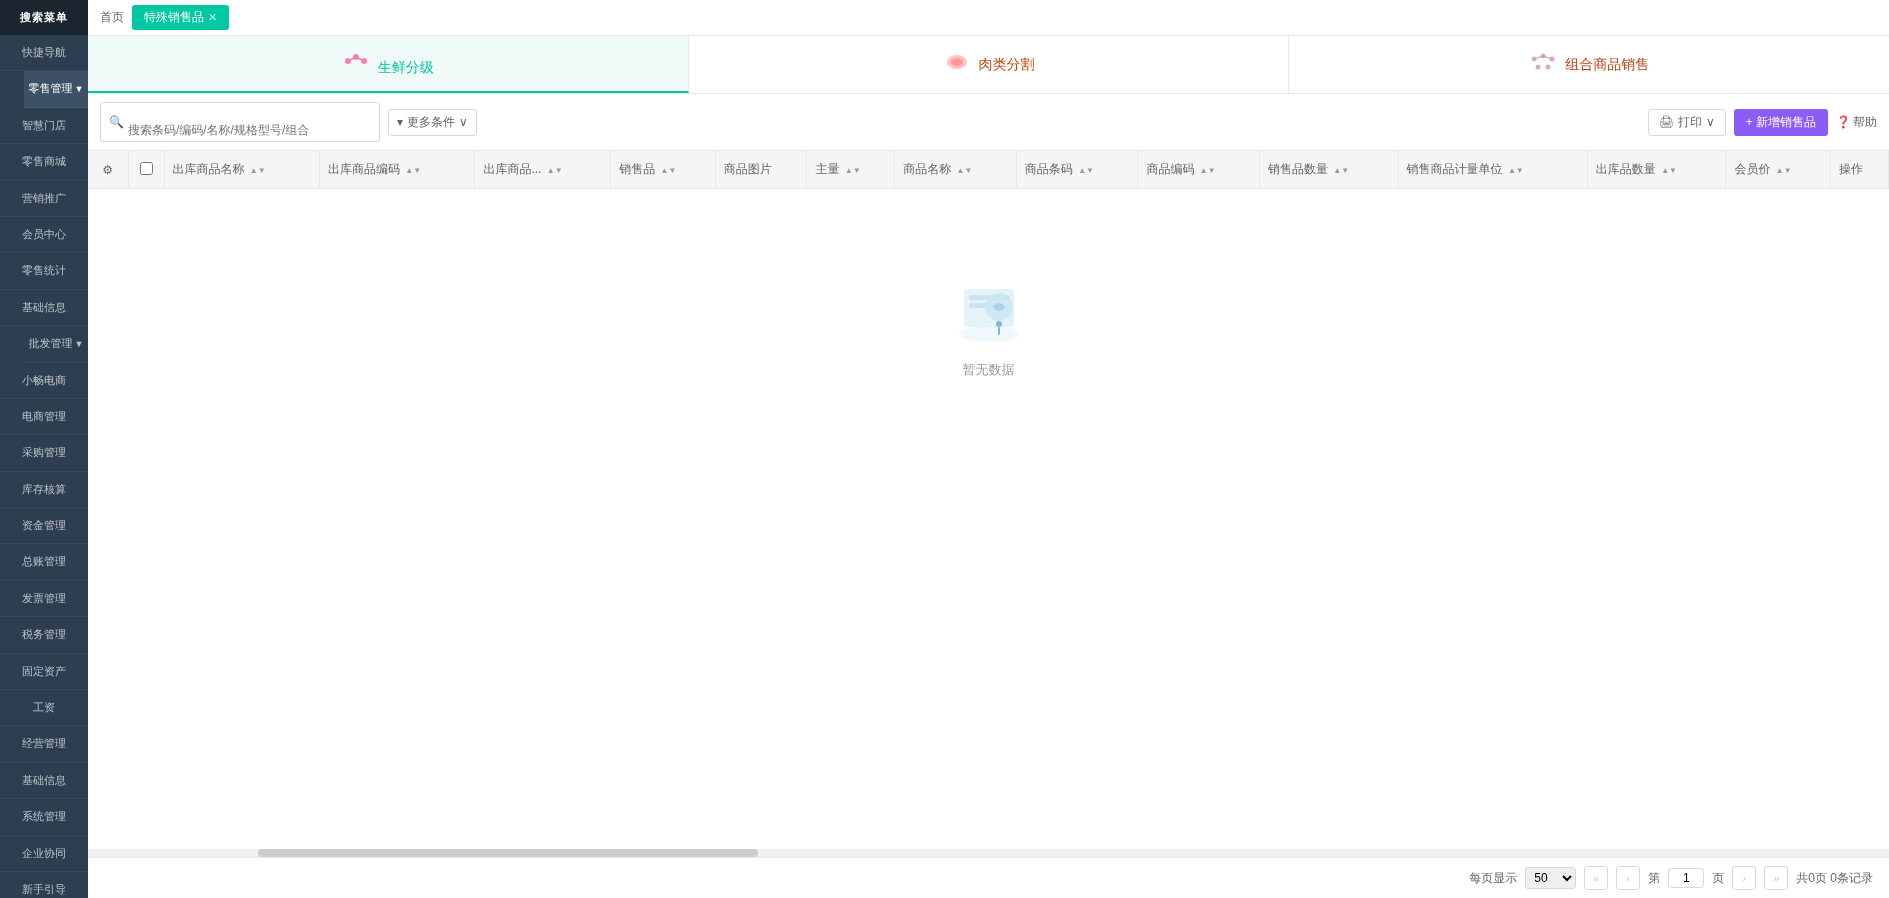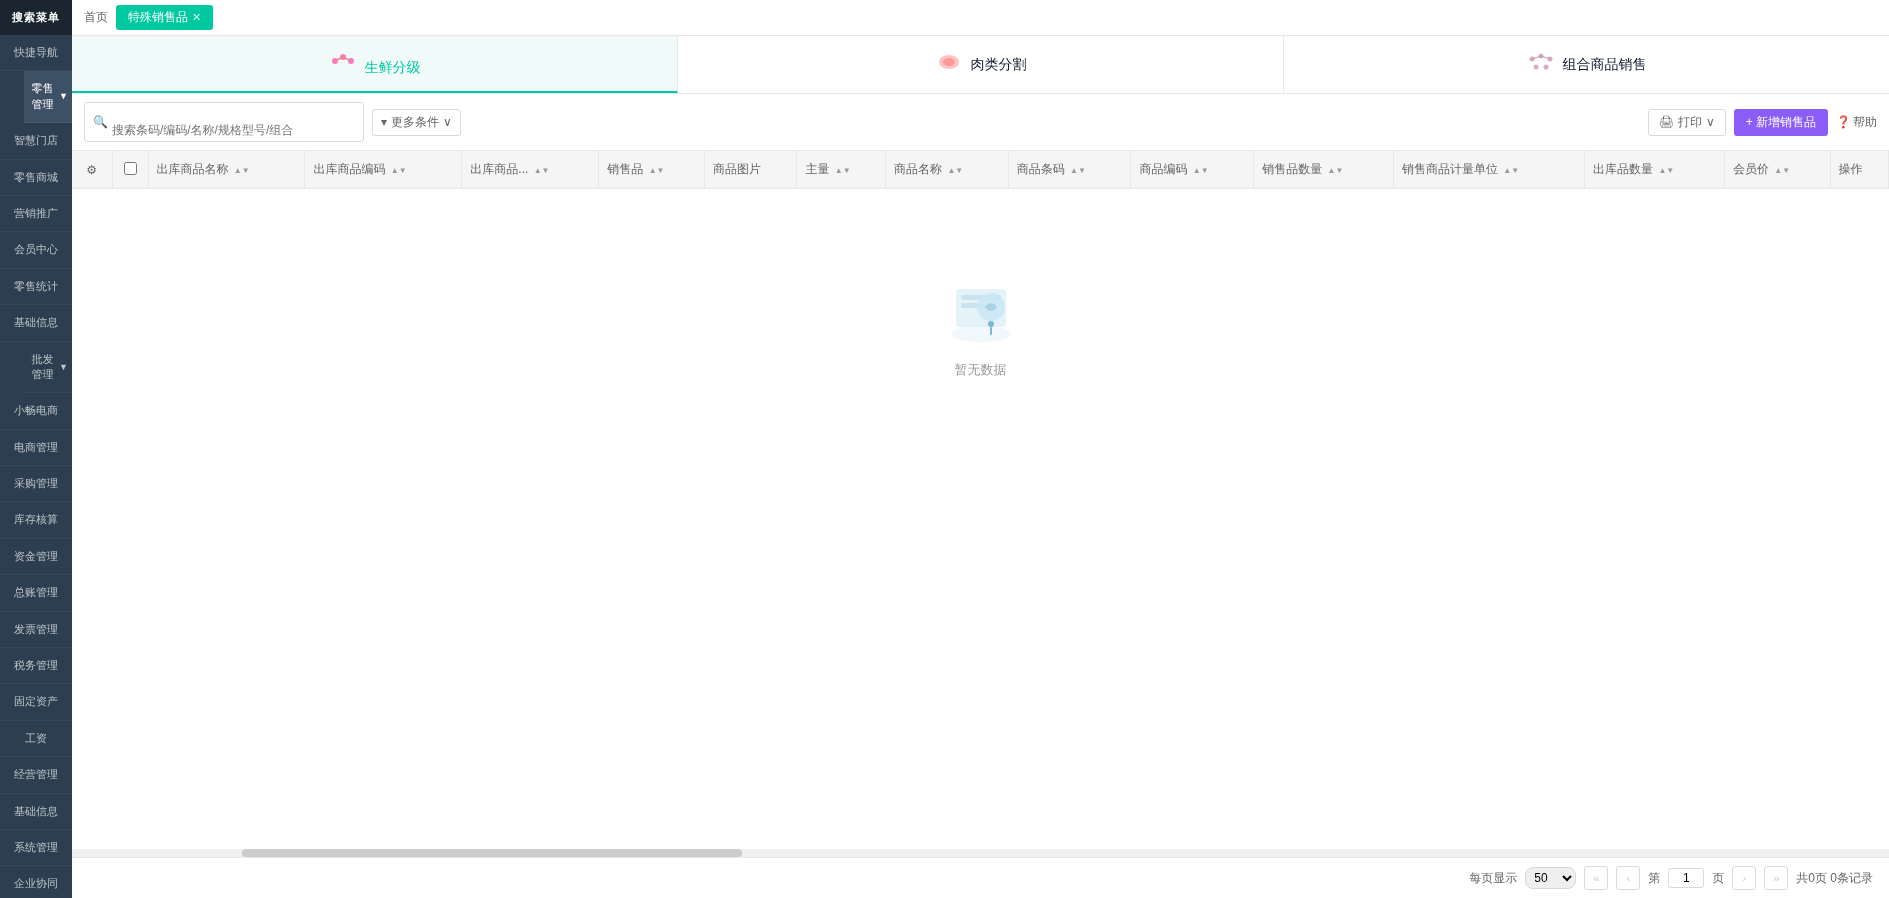--- a/index.html
+++ b/index.html
@@ -1,20 +1,20 @@
 <!DOCTYPE html>
 <html><head>
   <meta charset="utf-8">
   <style>
     * { margin: 0; padding: 0; box-sizing: border-box; }
     body { font-family: "Microsoft YaHei", "PingFang SC", sans-serif; font-size: 12px; background: #f0f2f5; display: flex; height: 898px; overflow: hidden; }
 
     
     .sidebar {
-      width: 72px;
+      width: 88px;
       background: #2c3e50;
       color: #ccc;
       display: flex;
       flex-direction: column;
       flex-shrink: 0;
       height: 100%;
       overflow-y: auto;
       overflow-x: hidden;
     }
     .sidebar-logo {
@@ -88,21 +88,21 @@
     .cat-tab {
       flex: 1;
       display: flex;
       align-items: center;
       justify-content: center;
       gap: 8px;
       padding: 14px 16px;
       cursor: pointer;
       border-right: 1px solid #e8e8e8;
       font-size: 14px;
-      color: #0f172a;
+      color: #c2410c;
       position: relative;
     }
     .cat-tab:last-child { border-right: none; }
     .cat-tab.active {
       border-bottom: 2px solid #00c8a0;
       color: #00c8a0;
       background: #f0faf8;
       align-items: flex-end;
     }
     .cat-tab .cat-icon { font-size: 20px; }
@@ -239,21 +239,21 @@
       padding: 8px 16px;
       display: flex;
       align-items: center;
       justify-content: flex-end;
       gap: 8px;
       font-size: 12px;
       color: #666;
     }
     .pagination select {
       border: 1px solid #d9d9d9;
-      border-radius: 8px;
+      border-radius: 3px;
       padding: 2px 4px;
       font-size: 12px;
     }
     .pagination-btn {
       width: 24px;
       height: 24px;
       display: flex;
       align-items: center;
       justify-content: center;
       border: 1px solid #d9d9d9;

